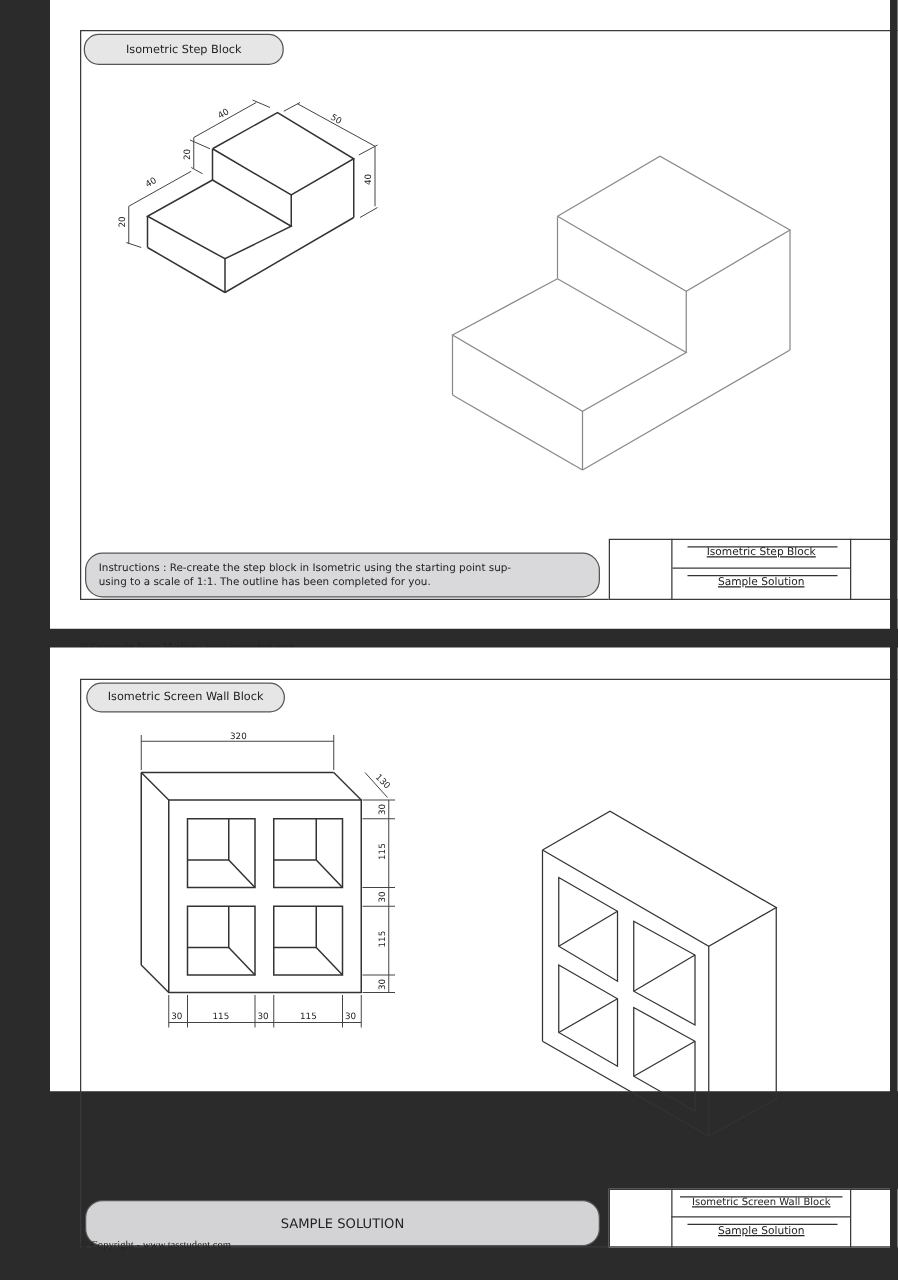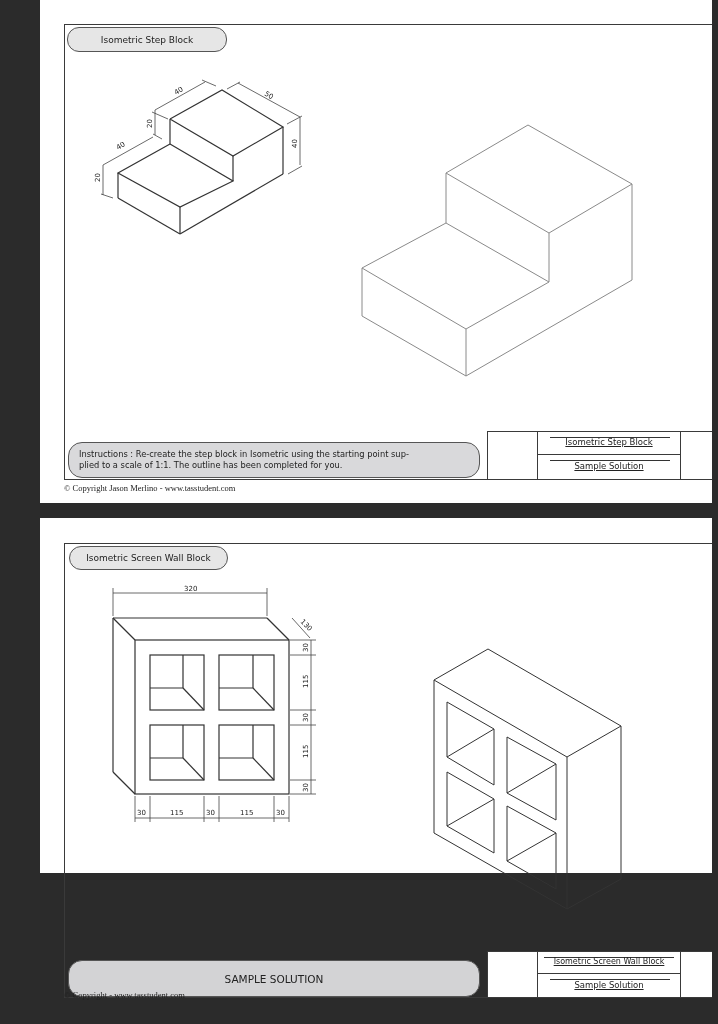--- a/index.html
+++ b/index.html
@@ -79,34 +79,34 @@
       <polyline points="406,223 322,268 426,329 509,282 406,223"></polyline>
       <line x1="322" y1="268" x2="322" y2="316"></line>
       <line x1="426" y1="329" x2="426" y2="376"></line>
       <line x1="322" y1="316" x2="426" y2="376"></line>
       <line x1="426" y1="376" x2="592" y2="280"></line>
     </g>
   </svg>
 
   <div class="pill instructions" style="left:28px; top:442px; width:412px; height:36px; flex-direction:column; align-items:flex-start; justify-content:center;">
     <span>Instructions : Re-create the step block in Isometric using the starting point sup-</span>
-    <span>plied to a scale of 1:1. The outline has been completed for you.</span>
+    <span>using to a scale of 1:1. The outline has been completed for you.</span>
   </div>
 
   <div class="tb" style="left:447px; top:431px; width:242px; height:49px;">
     <div class="tb-cell" style="left:49px; top:-1px; width:0; height:49px; border-left:1.2px solid #3a3a3a;"></div>
     <div class="tb-cell" style="left:192px; top:-1px; width:0; height:49px; border-left:1.2px solid #3a3a3a;"></div>
     <div class="tb-cell" style="left:50px; top:22px; width:142px; height:0; border-top:1.2px solid #3a3a3a;"></div>
     <div class="tb-line" style="left:62px; top:5px; width:120px;"></div>
     <div class="tb-text" style="left:50px; top:5px; width:142px;">Isometric Step Block</div>
     <div class="tb-line" style="left:62px; top:28px; width:120px;"></div>
     <div class="tb-text" style="left:50px; top:29px; width:142px;">Sample Solution</div>
   </div>
 
-  <div class="copyright" style="left:24px; top:483px;">© Copyright Jason Merlino -  www.tasstudent.com</div>
+  <div class="copyright" style="left:24px; top:512px;">© Copyright Jason Merlino -  www.tasstudent.com</div>
 </div>
 
 <div class="page" style="top:518px; height:355px;">
   <div class="frame" style="left:24px; top:25px; width:665px; height:455px;"></div>
 
   <div class="pill title" style="left:29px; top:28px; width:159px; height:24px;">Isometric Screen Wall Block</div>
 
   <svg class="draw" width="712" height="504" viewBox="0 518 712 504">
     <g stroke="#333" stroke-width="1.2" fill="none">
       <line x1="73" y1="618" x2="227" y2="618"></line>

